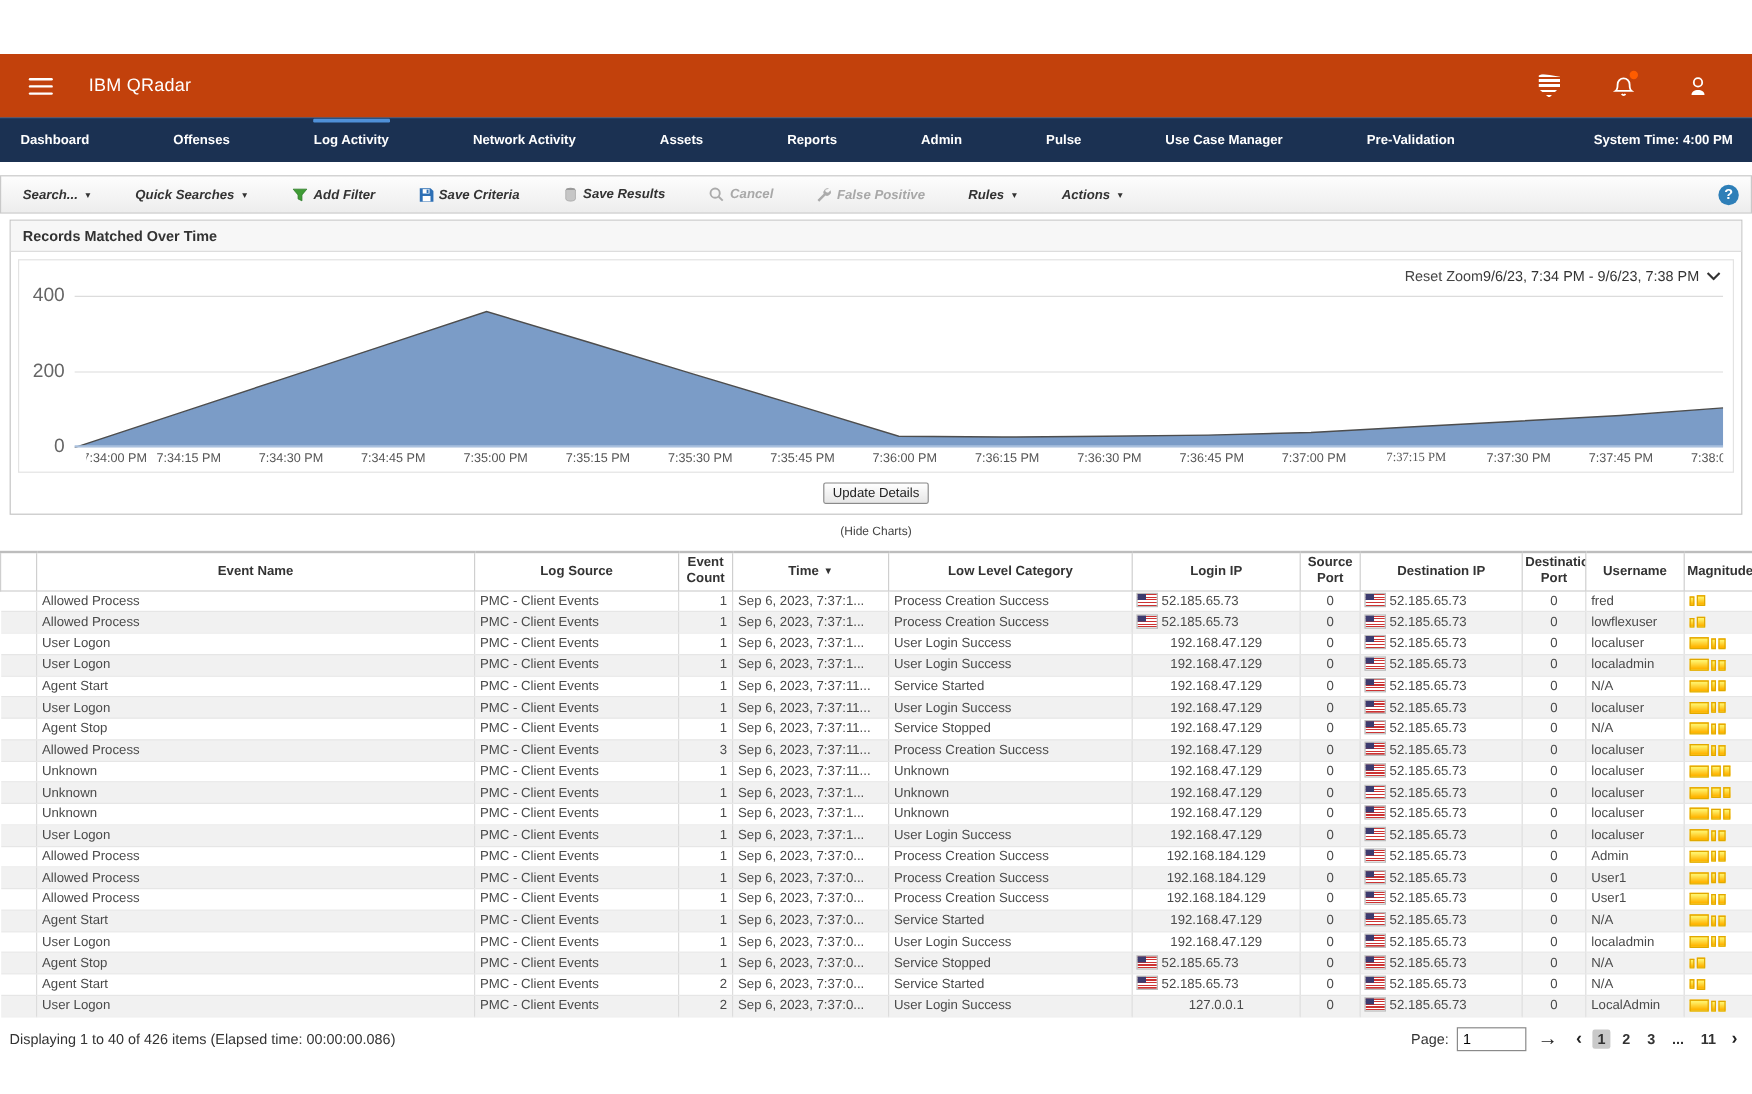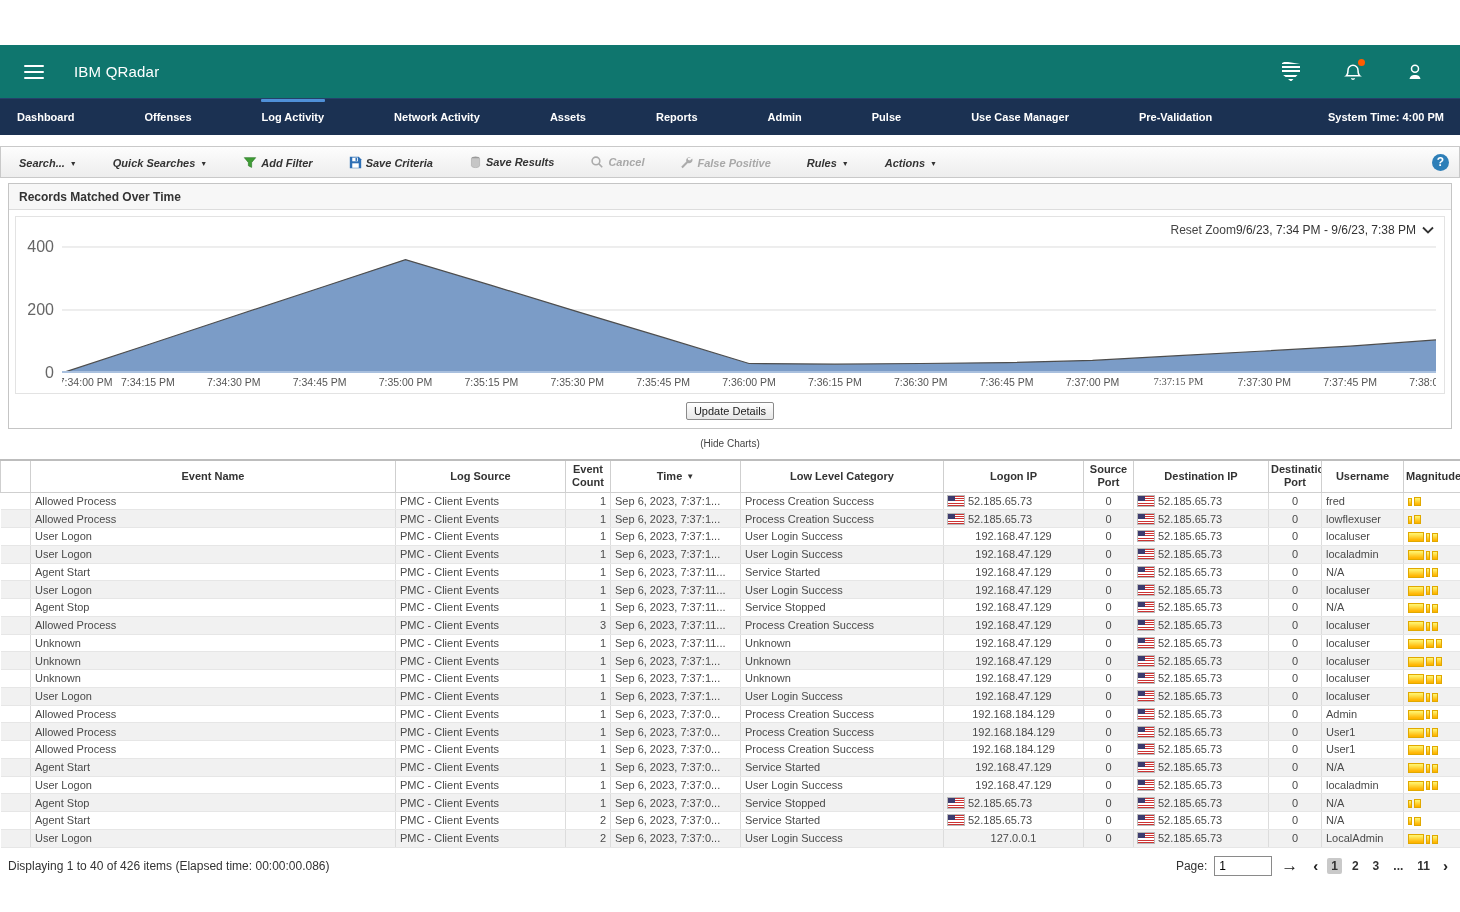--- a/index.html
+++ b/index.html
@@ -1,21 +1,21 @@
 <!DOCTYPE html>
 <html><head>
 <meta charset="utf-8">
 <style>
   * { margin:0; padding:0; box-sizing:border-box; }
   html,body { background:#fff; width:1460px; height:912px; font-family:"Liberation Sans", sans-serif; overflow:hidden; }
   .page { width:1460px; height:912px; position:relative; background:#fff; }
 
   
   .topgap { height:45px; background:#fff; }
-  .appbar { height:53px; background:#0f766e; display:flex; align-items:center; padding:0 22px; }
+  .appbar { height:53px; background:#c2410c; display:flex; align-items:center; padding:0 22px; }
   .hamburger { width:20px; cursor:pointer; margin-left:2px; }
   .hamburger span { display:block; height:2px; background:#fff; margin:4px 0; border-radius:1px; }
   .app-title { color:#fff; font-size:15px; letter-spacing:.2px; margin-left:30px; font-weight:500; }
   .appbar-right { margin-left:auto; display:flex; align-items:center; gap:40px; padding-right:12px; }
   .appbar-icon { width:22px; height:22px; position:relative; cursor:pointer; display:flex; align-items:center; justify-content:center; }
   .ibm-stripes { width:18px; height:20px; background:repeating-linear-gradient(180deg,#fff 0 2px, transparent 2px 4.2px); clip-path:polygon(18% 0, 100% 12%, 100% 55%, 50% 100%, 0 62%, 0 8%); }
   .bell-dot { position:absolute; top:-2px; right:-1px; width:7px; height:7px; border-radius:50%; background:#ff5c00; }
 
   
   .navbar { height:37px; background:#1b3152; border-top:1px solid #24406a; display:flex; align-items:stretch; padding:0 2px; }
@@ -35,21 +35,21 @@
   
   .chart-panel { margin:5px 8px 0 8px; border:1px solid #c5c5c5; background:#fff; }
   .panel-title { font-size:12px; font-weight:bold; color:#333; padding:6px 10px 5px 10px; background:#f7f7f7; border-bottom:1px solid #ddd; }
   .chart-box { margin:6px 6px 0 6px; border:1px solid #e3e3e3; padding:4px 8px 2px 8px; position:relative; }
   .chart-top { display:flex; justify-content:flex-end; align-items:center; font-size:12px; color:#444; padding:2px 2px 6px 2px; }
   .reset-zoom { cursor:pointer; }
   .date-range { display:flex; align-items:center; gap:6px; cursor:pointer; font-size:12px; color:#333; }
   .chart-wrap { position:relative; margin-left:38px; height:130px; }
   #chart-svg { width:100%; height:130px; display:block; }
   .y-label { position:absolute; left:-38px; width:30px; text-align:right; font-size:16px; color:#666; transform:translateY(-50%); }
-  .x-axis { position:relative; height:16px; margin-left:38px; overflow:hidden; margin-top:2px; }
+  .x-axis { position:relative; height:16px; margin-left:48px; overflow:hidden; margin-top:2px; }
   .x-label { position:absolute; top:1px; font-size:10.5px; color:#555; white-space:nowrap; transform:translateX(-50%); }
   .update-row { text-align:center; padding:7px 0 8px 0; }
   .update-btn { font-family:"Liberation Sans",sans-serif; font-size:11px; color:#222; background:linear-gradient(#fff,#e6e6e6); border:1px solid #8a8a8a; border-radius:2px; padding:2px 7px; cursor:pointer; }
   .hide-charts { text-align:center; font-size:10px; color:#444; padding:9px 0 10px 0; cursor:pointer; }
 
   
   table.events { width:1460px; border-collapse:collapse; table-layout:fixed; font-size:11px; }
   table.events th { font-weight:bold; color:#333; text-align:center; vertical-align:middle; background:#fff;
       border:1px solid #cfcfcf; border-top:2px solid #bdbdbd; height:32px; padding:1px 2px; overflow:hidden; line-height:1.2; cursor:pointer; }
   table.events td { color:#4a4a4a; border-right:1px solid #dcdcdc; border-bottom:1px solid #e6e6e6; height:17.75px; padding:0 4px; white-space:nowrap; overflow:hidden; }
@@ -258,21 +258,21 @@
         <col style="width:57px">
     </colgroup>
     <thead>
         <tr id="table-head-row">
           <th><span></span></th>
           <th><span>Event Name</span></th>
           <th><span>Log Source</span></th>
           <th><span>Event Count</span></th>
           <th><span>Time</span><span class="sort-caret">▼</span></th>
           <th><span>Low Level Category</span></th>
-          <th><span>Logon IP</span></th>
+          <th><span>Login IP</span></th>
           <th><span>Source Port</span></th>
           <th><span>Destination IP</span></th>
           <th><span>Destination Port</span></th>
           <th><span>Username</span></th>
           <th><span>Magnitude</span></th>
         </tr>
       </thead>
     <tbody id="table-body">
         <tr class="row-even">
           <td></td>

